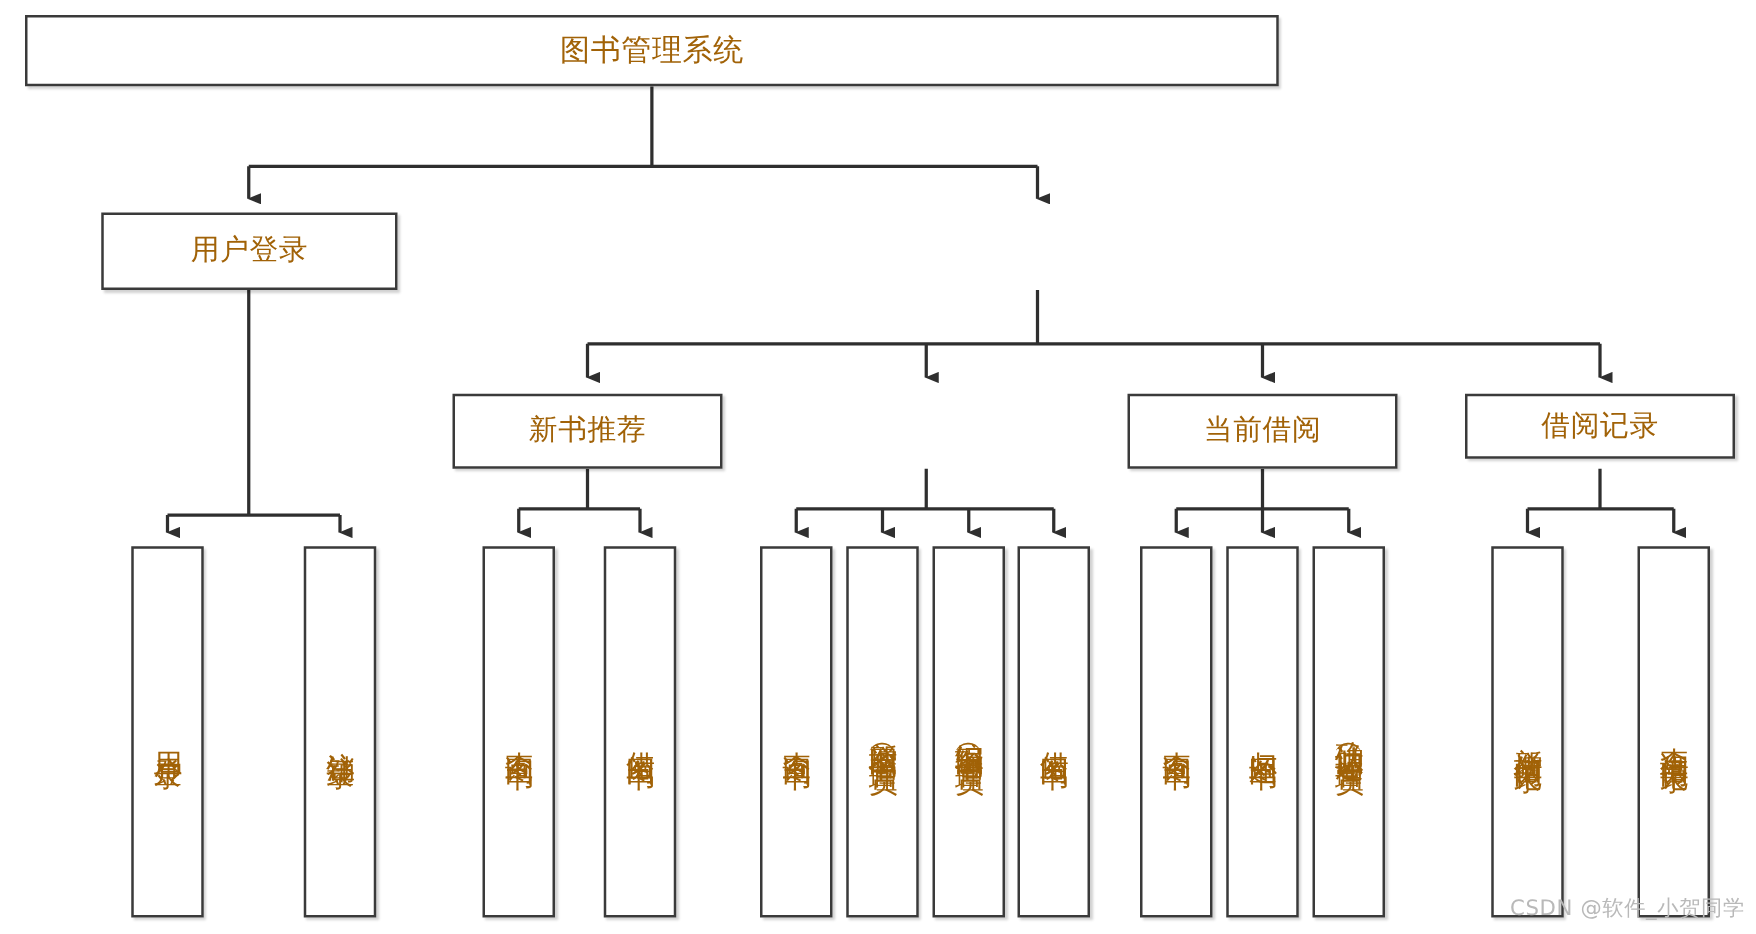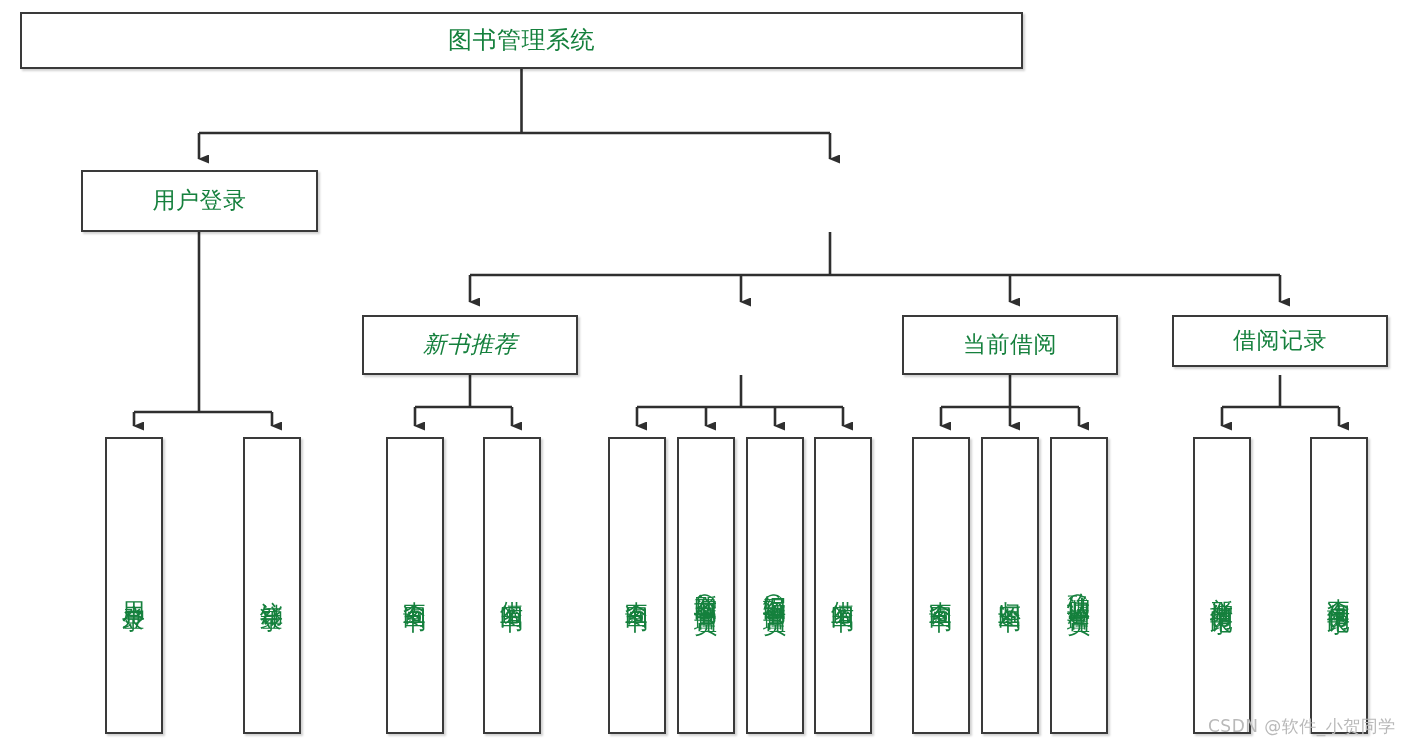--- a/index.html
+++ b/index.html
@@ -29,21 +29,21 @@
   }
   .node {
     position: absolute;
     box-sizing: border-box;
     background: #ffffff;
     border: 2.5px solid #3a3a3a;
     box-shadow: 2px 2px 2px rgba(0,0,0,0.18);
     display: flex;
     align-items: center;
     justify-content: center;
-    color: #15803d;
+    color: #a16207;
   }
   .node .label {
     display: block;
     text-align: center;
     line-height: 1.18;
     letter-spacing: 0.5px;
   }
   .node.horiz .label {
     writing-mode: horizontal-tb;
     font-size: 23px;
@@ -129,21 +129,21 @@
   </svg>
 
   <div class="node horiz root" style="left:20px; top:12px; width:1003px; height:57px;">
     <span class="label">图书管理系统</span>
   </div>
 
   <div class="node horiz" style="left:81px; top:170px; width:237px; height:62px;">
     <span class="label">用户登录</span>
   </div>
 
-  <div class="node horiz" style="left:362px; top:315px; width:216px; height:60px;font-style:italic;">
+  <div class="node horiz" style="left:362px; top:315px; width:216px; height:60px;">
     <span class="label">新书推荐</span>
   </div>
   <div class="node horiz" style="left:902px; top:315px; width:216px; height:60px;">
     <span class="label">当前借阅</span>
   </div>
   <div class="node horiz" style="left:1172px; top:315px; width:216px; height:52px;font-family:Liberation Serif, serif;">
     <span class="label">借阅记录</span>
   </div>
 
   <div class="node vert" style="left:105px; top:437px; width:58px; height:297px;">

